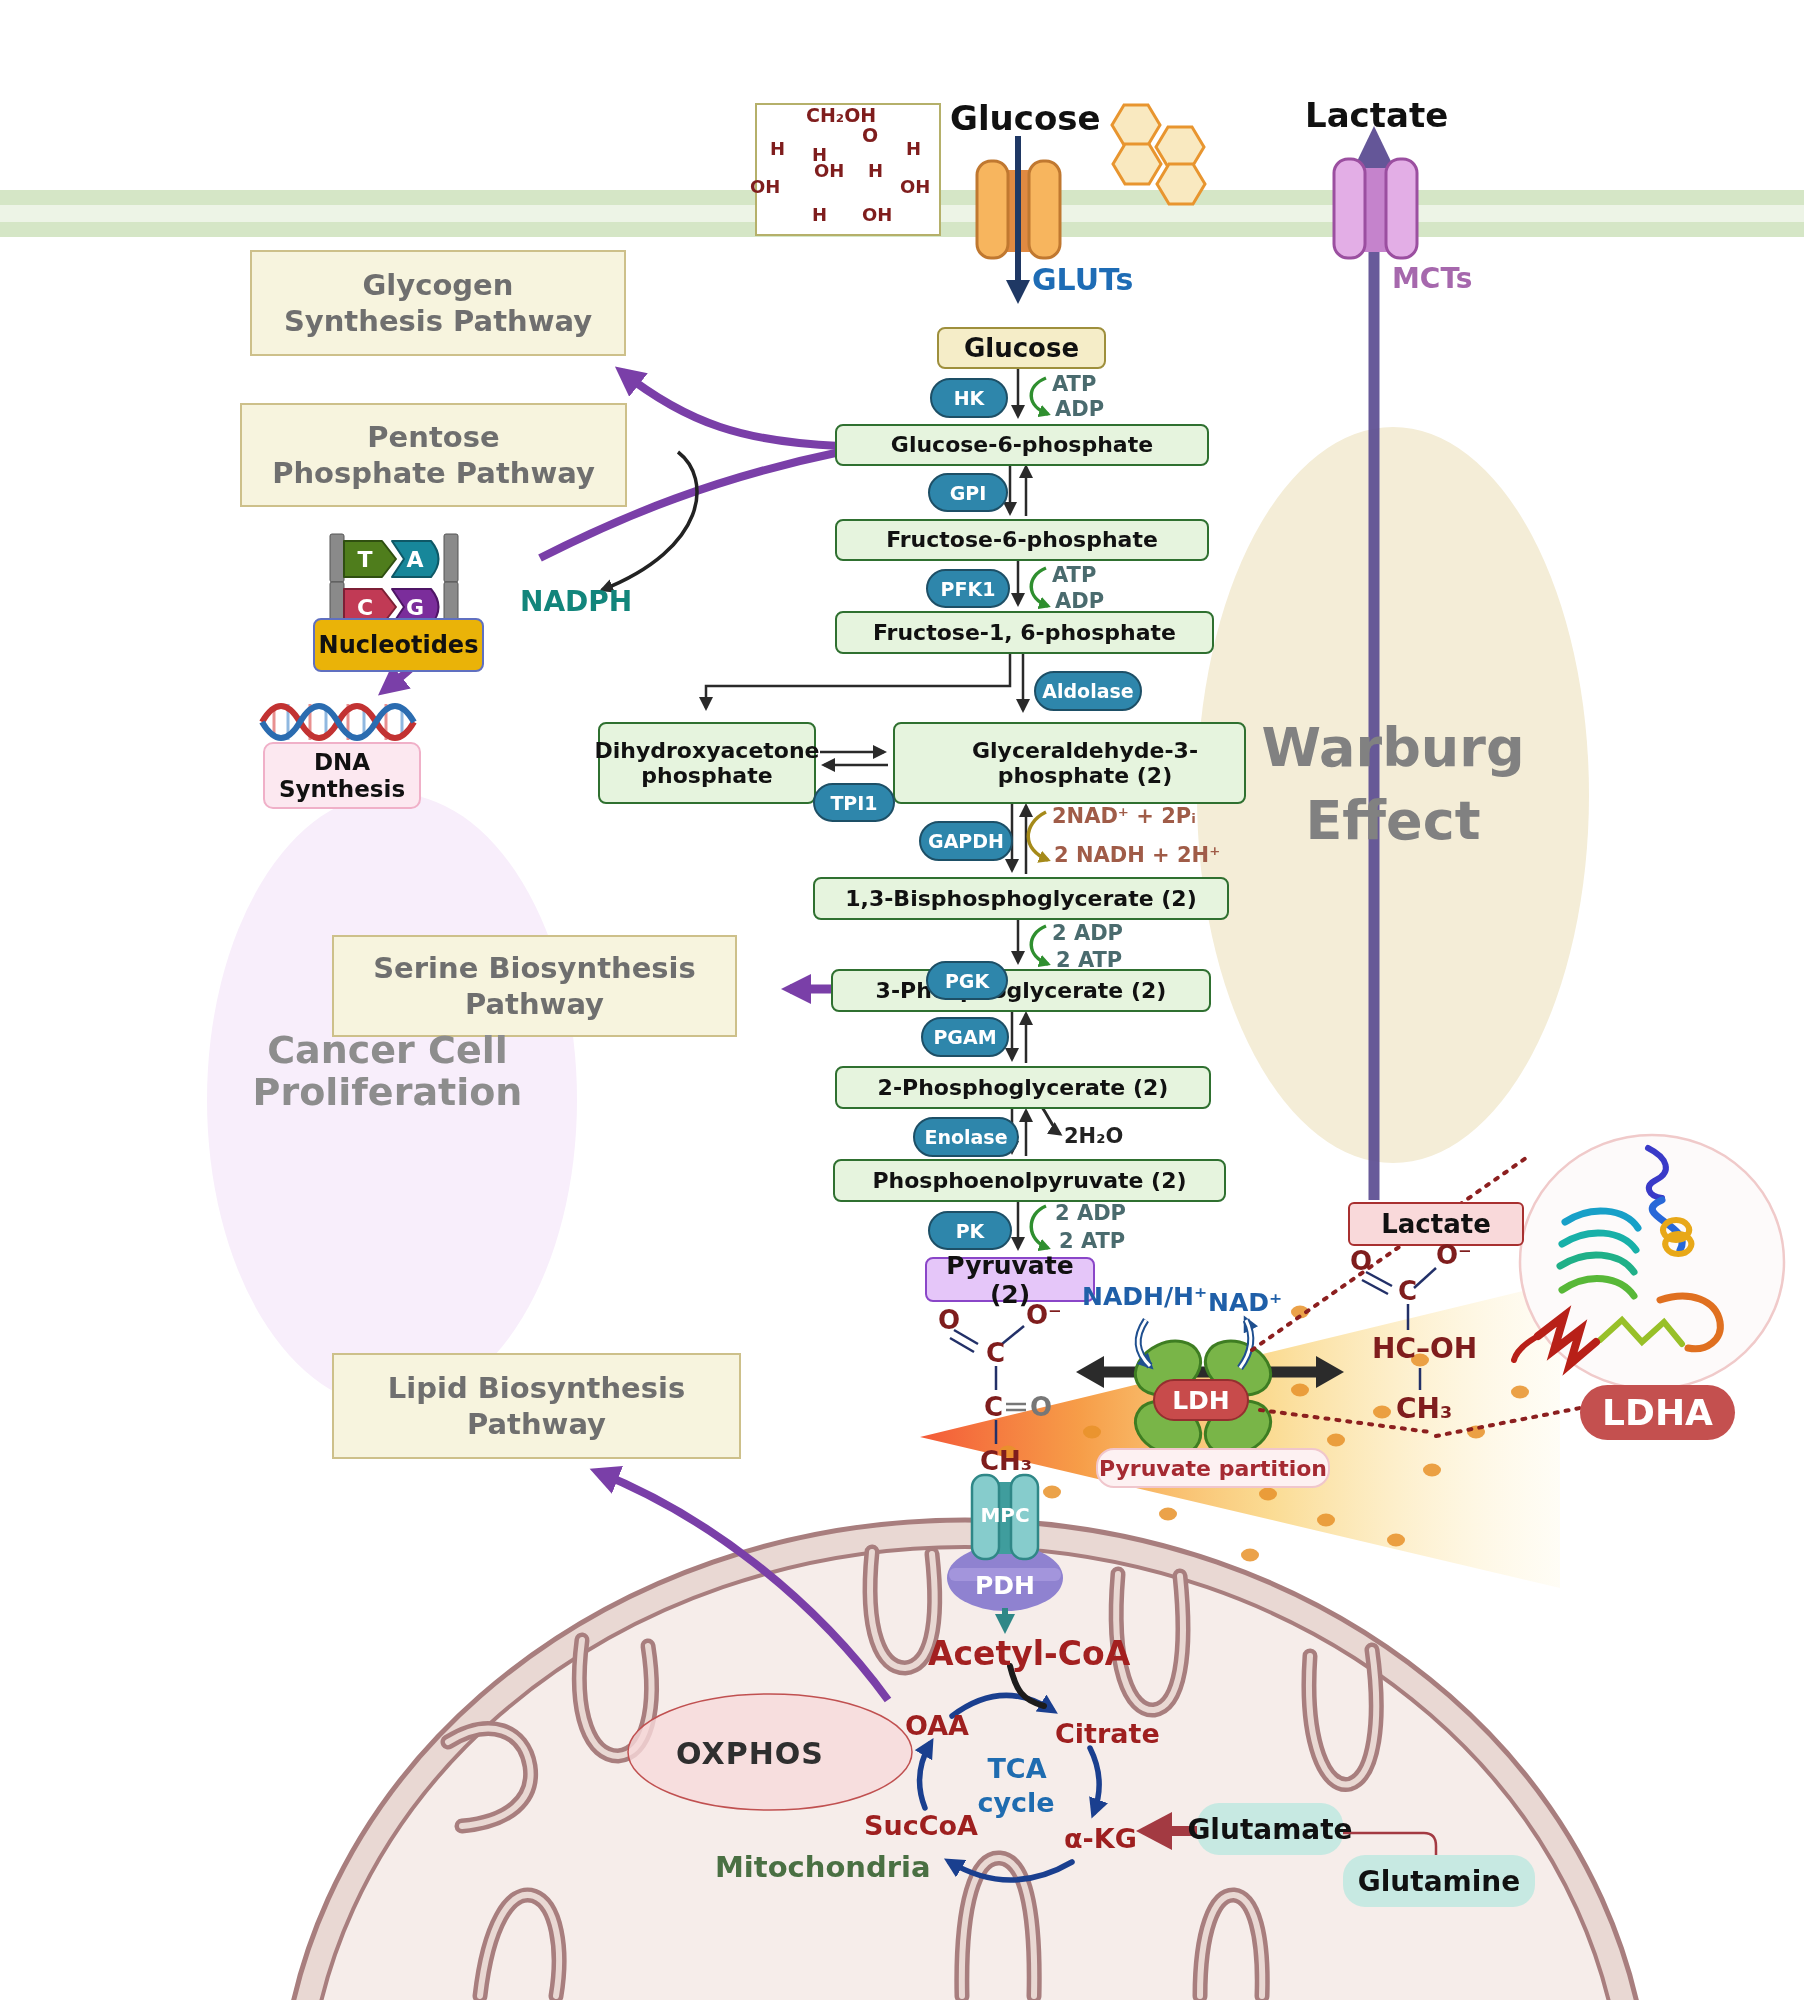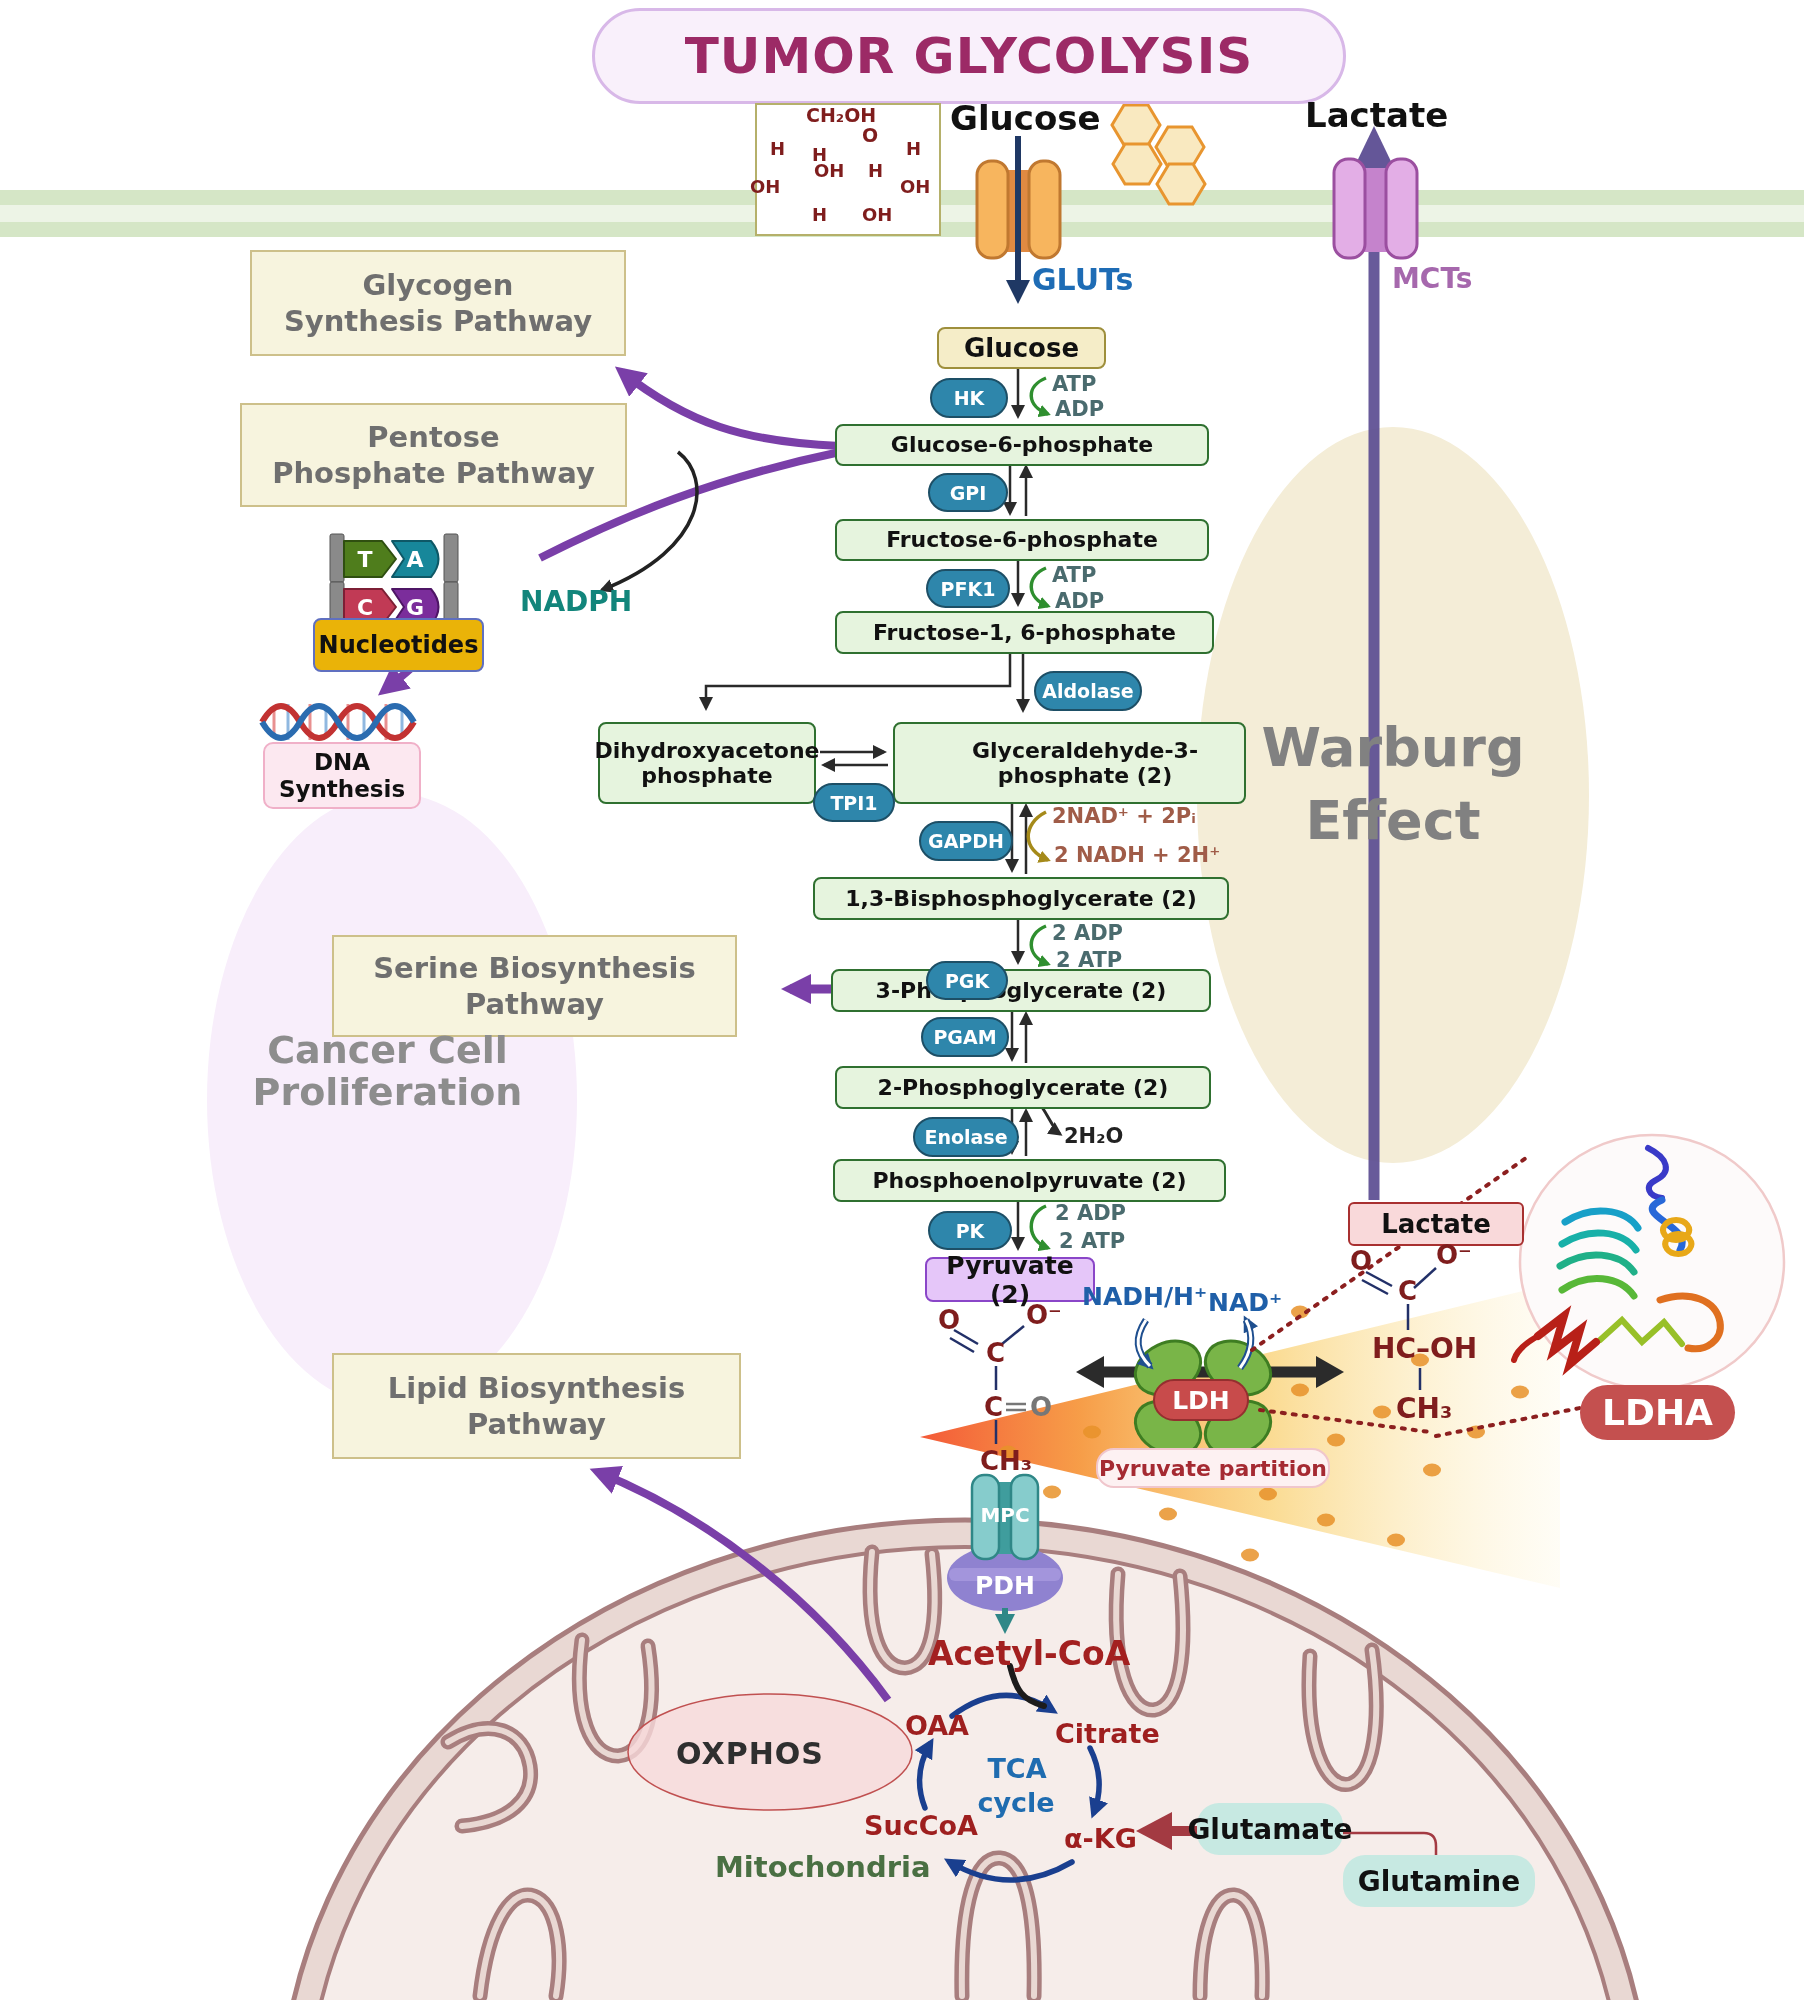--- a/index.html
+++ b/index.html
@@ -288,21 +288,20 @@
     </g>
     <path d="M 1010,1666 C 1016,1690 1022,1700 1044,1706" fill="none" stroke="#1c1c1c" stroke-width="6" stroke-linecap="round"></path>
 
     <g>
       <line x1="1197" y1="1831" x2="1170" y2="1831" stroke="#a33a42" stroke-width="10"></line>
       <polygon points="1136,1831 1172,1812 1172,1850" fill="#a33a42"></polygon>
       <path d="M 1343,1833 H 1424 Q 1436,1833 1436,1846 V 1876" fill="none" stroke="#a33a42" stroke-width="2.5"></path>
     </g>
   </svg>
 
-  <div class="abs ctr title-pill lbl">TUMOR GLYCOLYSIS</div>
 
   <div class="abs lbl" style="left:755px;top:103px;width:182px;height:129px;background:#fff;border:2px solid #b5b06a;"></div>
   <div class="abs lbl chem" style="left:806px;top:104px;font-size:19px;">CH₂OH</div>
   <div class="abs lbl chem" style="left:862px;top:124px;font-size:19px;">O</div>
   <div class="abs lbl chem" style="left:770px;top:138px;font-size:18px;">H</div>
   <div class="abs lbl chem" style="left:812px;top:144px;font-size:18px;">H</div>
   <div class="abs lbl chem" style="left:814px;top:160px;font-size:18px;">OH</div>
   <div class="abs lbl chem" style="left:868px;top:160px;font-size:18px;">H</div>
   <div class="abs lbl chem" style="left:906px;top:138px;font-size:18px;">H</div>
   <div class="abs lbl chem" style="left:900px;top:176px;font-size:18px;">OH</div>

